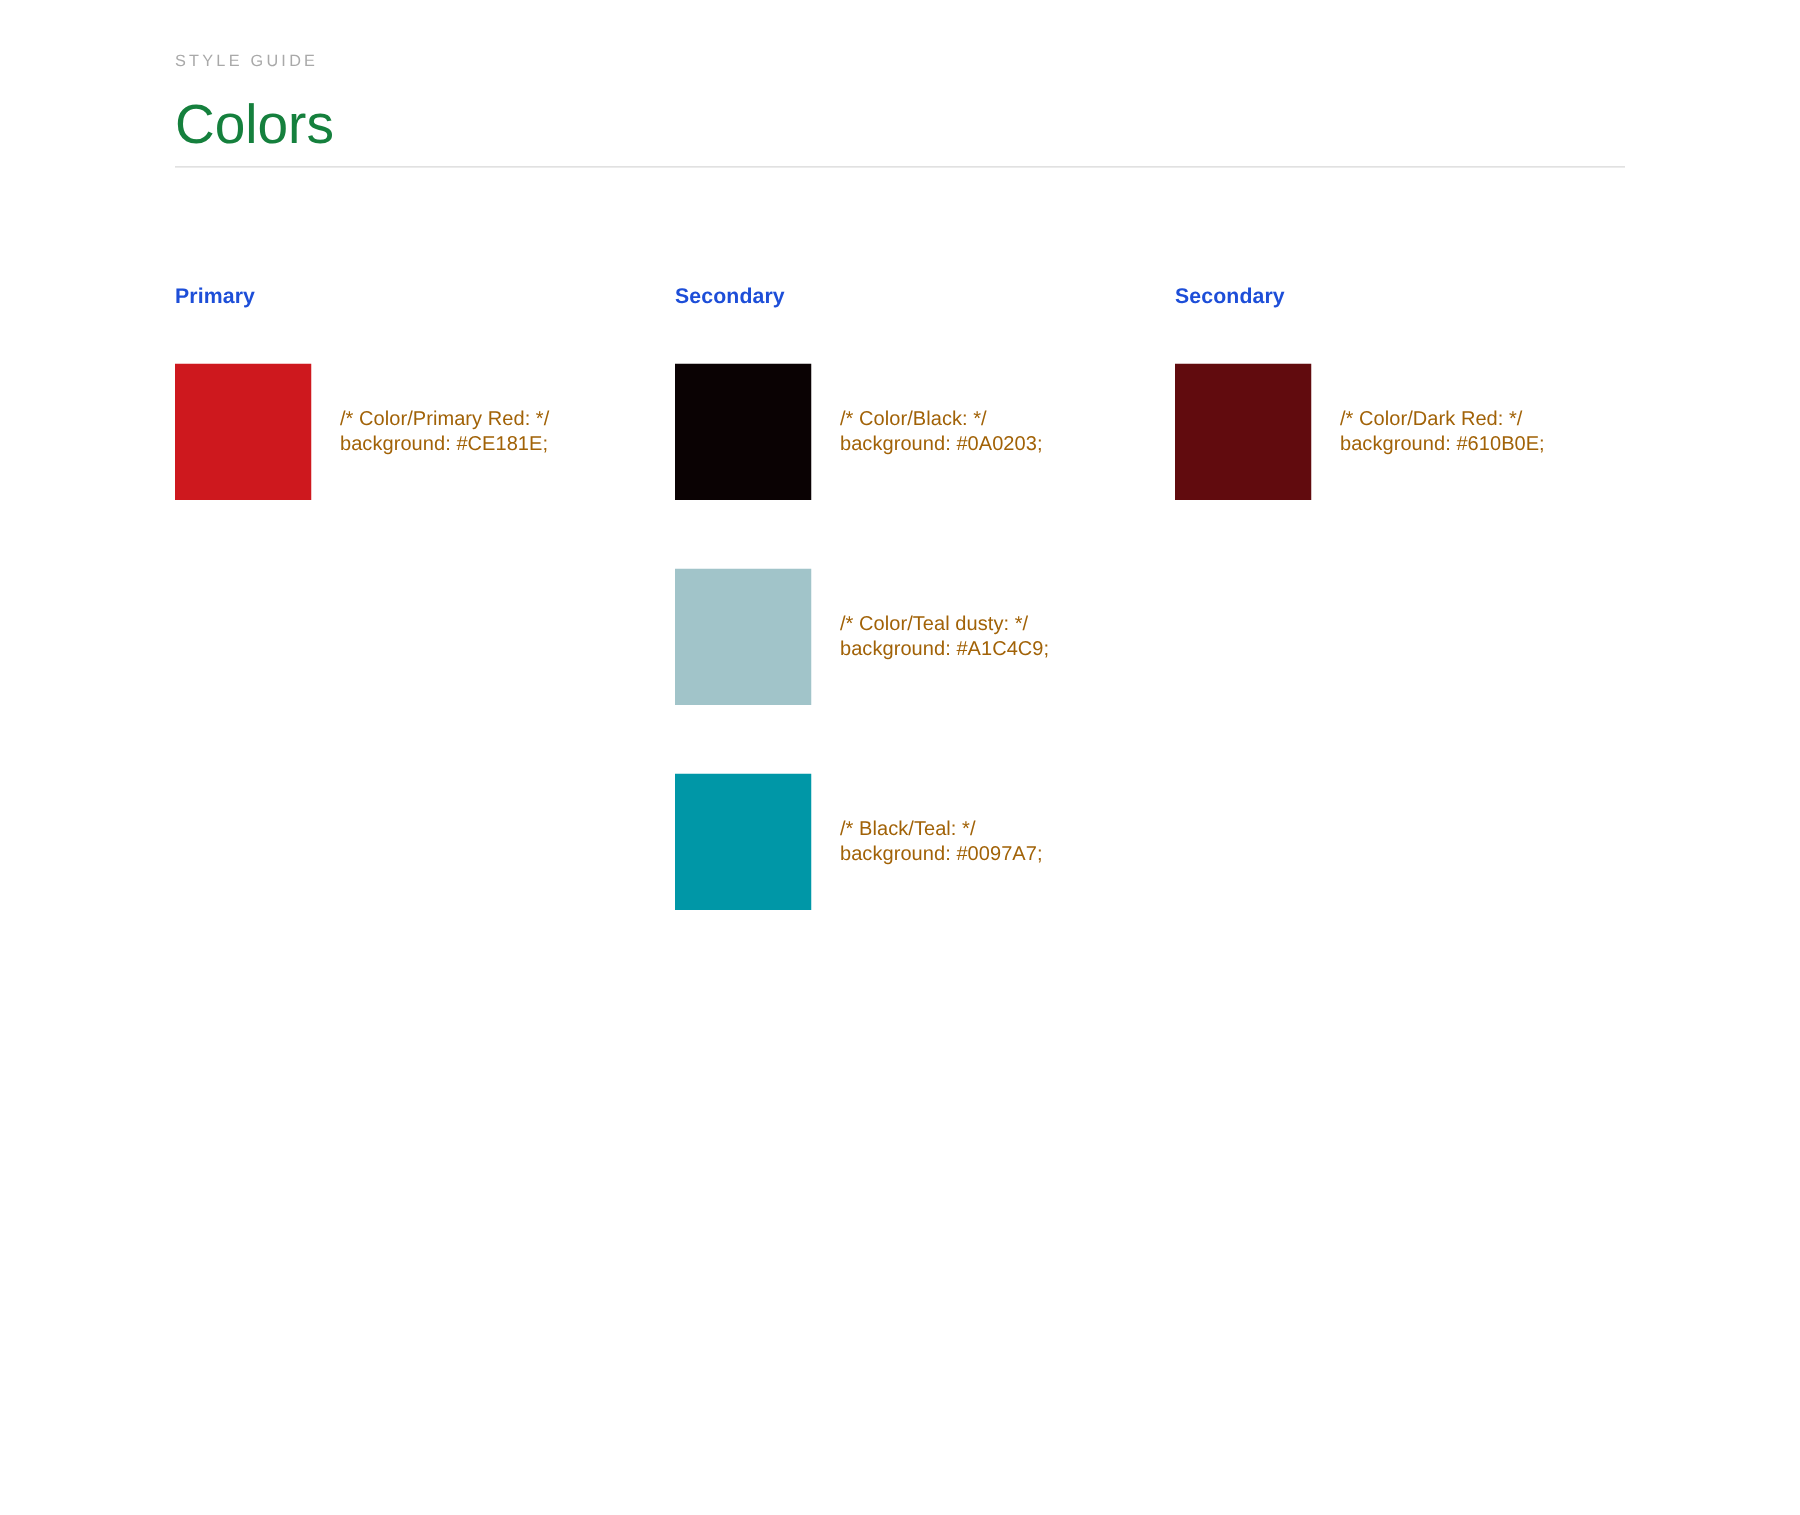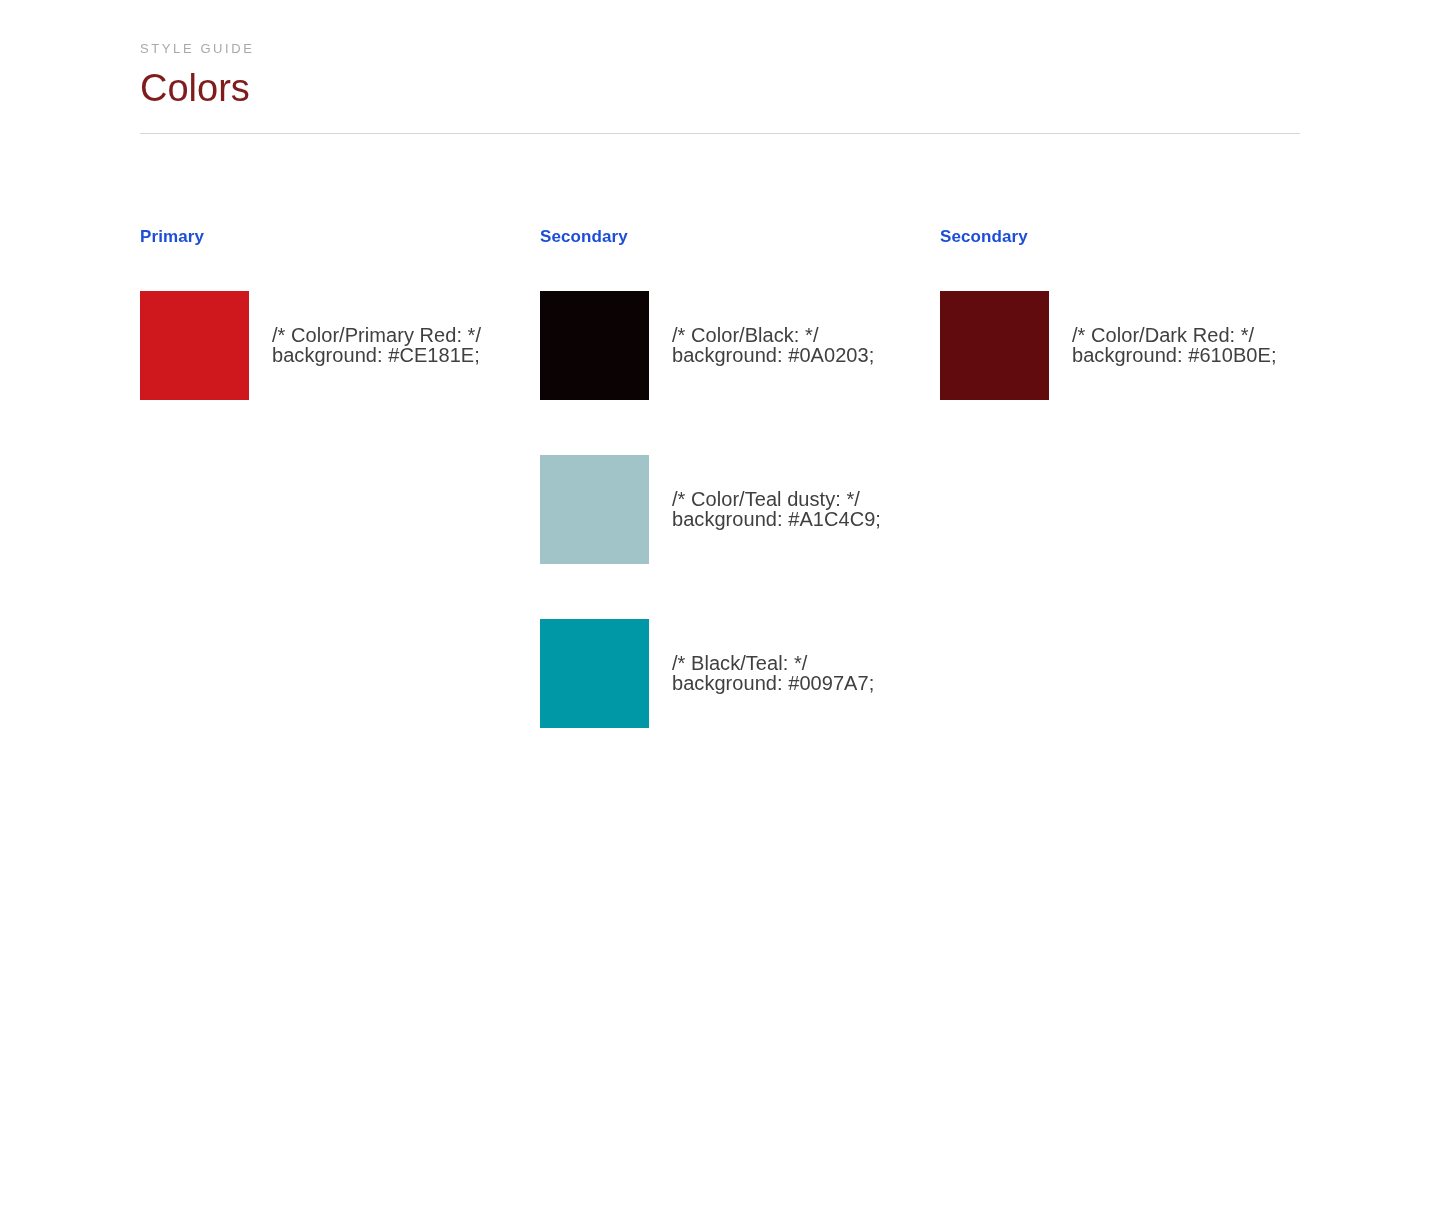--- a/index.html
+++ b/index.html
@@ -30,24 +30,24 @@
   .eyebrow {
     font-size: 13px;
     font-weight: 500;
     letter-spacing: 2.6px;
     color: #a9a9a9;
     text-transform: uppercase;
     line-height: 18px;
   }
 
   .page-title {
-    margin-top: 8px;
-    font-size: 38px;
+    margin-top: 20px;
+    font-size: 44px;
     font-weight: 300;
-    color: #7f1d1d;
+    color: #15803d;
     letter-spacing: 0px;
     line-height: 44px;
   }
 
   .header-rule {
     position: absolute;
     left: 140px;
     top: 133px;
     width: 1160px;
     height: 1px;
@@ -93,23 +93,23 @@
   .swatch-row:last-child { margin-bottom: 0; }
 
   .swatch-chip {
     width: 109px;
     height: 109px;
     flex: 0 0 109px;
   }
 
   .swatch-label {
     margin-left: 23px;
-    font-size: 20px;
+    font-size: 16px;
     line-height: 19.5px;
-    color: #404040;
+    color: #a16207;
     white-space: pre-line;
     letter-spacing: 0.05px;
   }
 </style>
 </head>
 <body>
 
 <div class="page">
 
   <div class="header">

